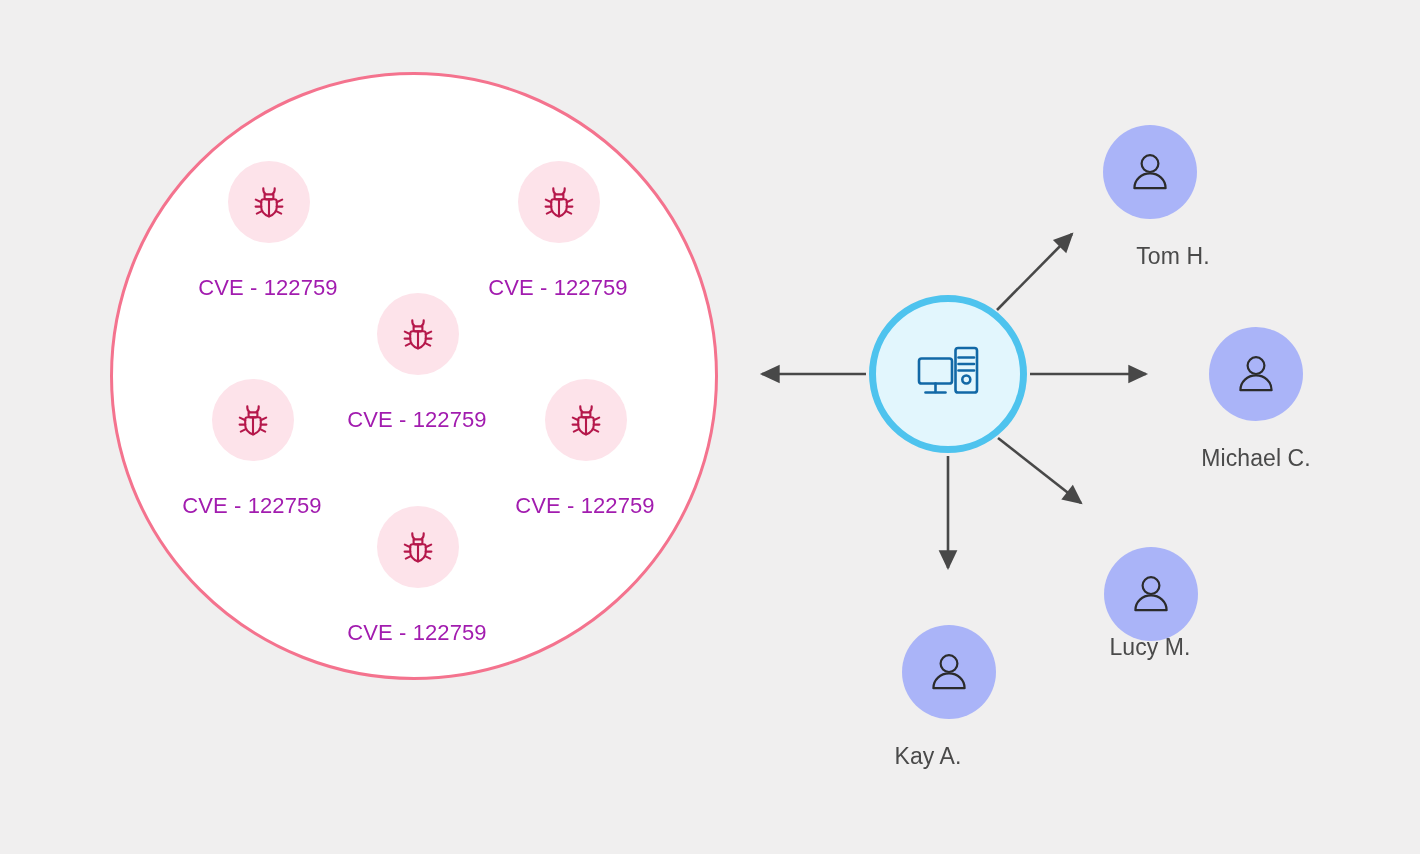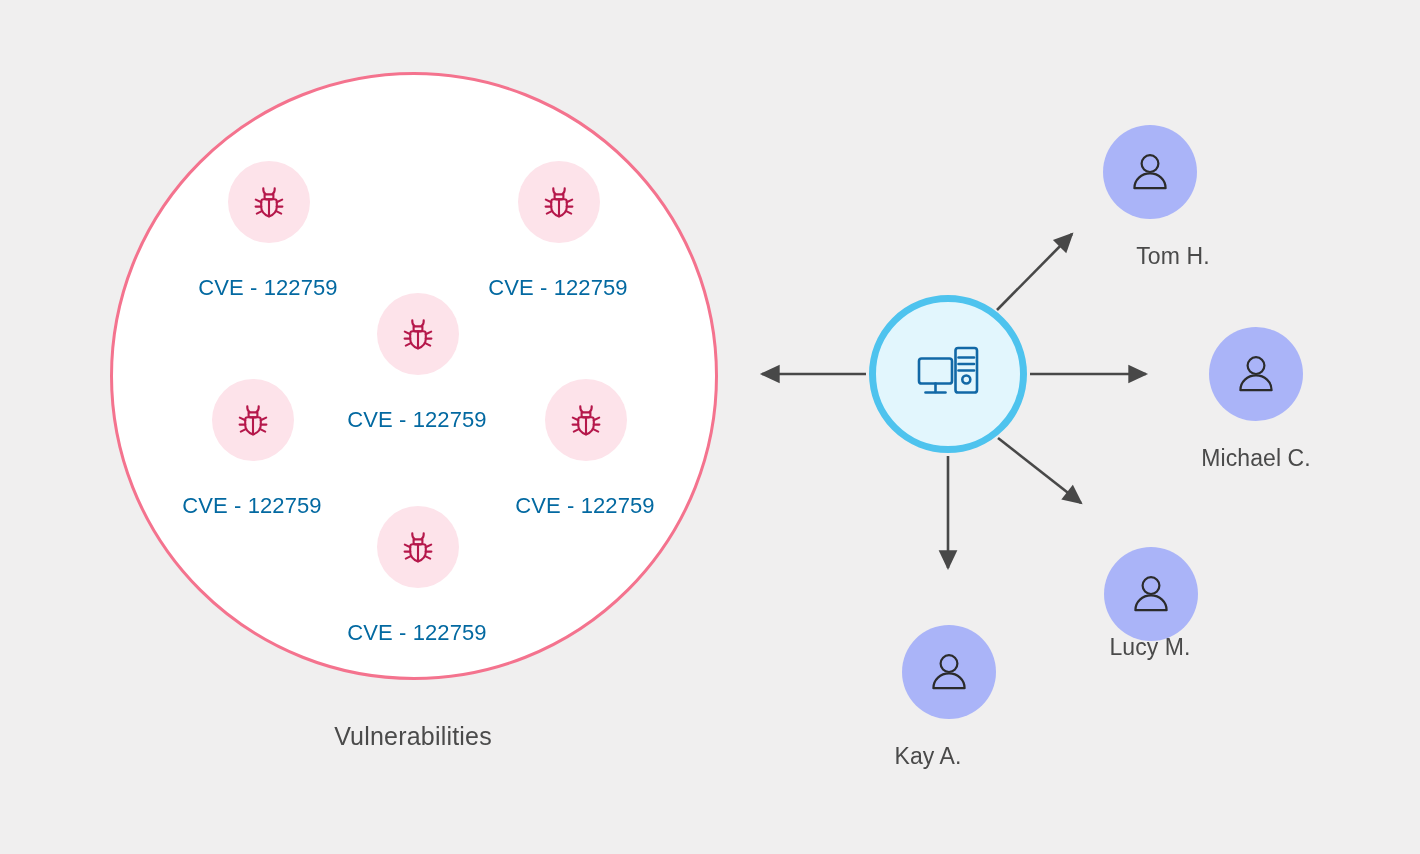--- a/index.html
+++ b/index.html
@@ -59,21 +59,21 @@
     background: #fde3ea;
     display: flex;
     align-items: center;
     justify-content: center;
   }
   .bug-node svg { display: block; }
 
   .cve-label {
     position: absolute;
     font-size: 22px;
-    color: #0369a1;
+    color: #a21caf;
     white-space: nowrap;
     transform: translateX(-50%);
     letter-spacing: .1px;
   }
 
   
   .hub {
     position: absolute;
     left: 869px;
     top: 295px;
@@ -240,21 +240,20 @@
     </div>
   <div id="cve-labels">
       <div class="cve-label" style="left: 268px; top: 275px;">CVE - 122759</div>
       <div class="cve-label" style="left: 558px; top: 275px;">CVE - 122759</div>
       <div class="cve-label" style="left: 417px; top: 407px;">CVE - 122759</div>
       <div class="cve-label" style="left: 252px; top: 493px;">CVE - 122759</div>
       <div class="cve-label" style="left: 585px; top: 493px;">CVE - 122759</div>
       <div class="cve-label" style="left: 417px; top: 620px;">CVE - 122759</div>
     </div>
 
-  <div class="vuln-group-label">Vulnerabilities</div>
 
   <div class="hub">
     <span>
       <svg width="62" height="56" viewBox="0 0 62 56" fill="none" stroke="#1268a6" stroke-width="2.6" stroke-linecap="round" stroke-linejoin="round">
         <rect x="2" y="12.5" width="33" height="25" rx="2.6"></rect>
         <path d="M18.5 37.5 L18.5 46"></path>
         <path d="M8.5 46.5 L28.5 46.5"></path>
         <rect x="38.5" y="2" width="21.5" height="44.5" rx="2.6"></rect>
         <path d="M41.5 11.5 L57 11.5"></path>
         <path d="M41.5 18 L57 18"></path>

